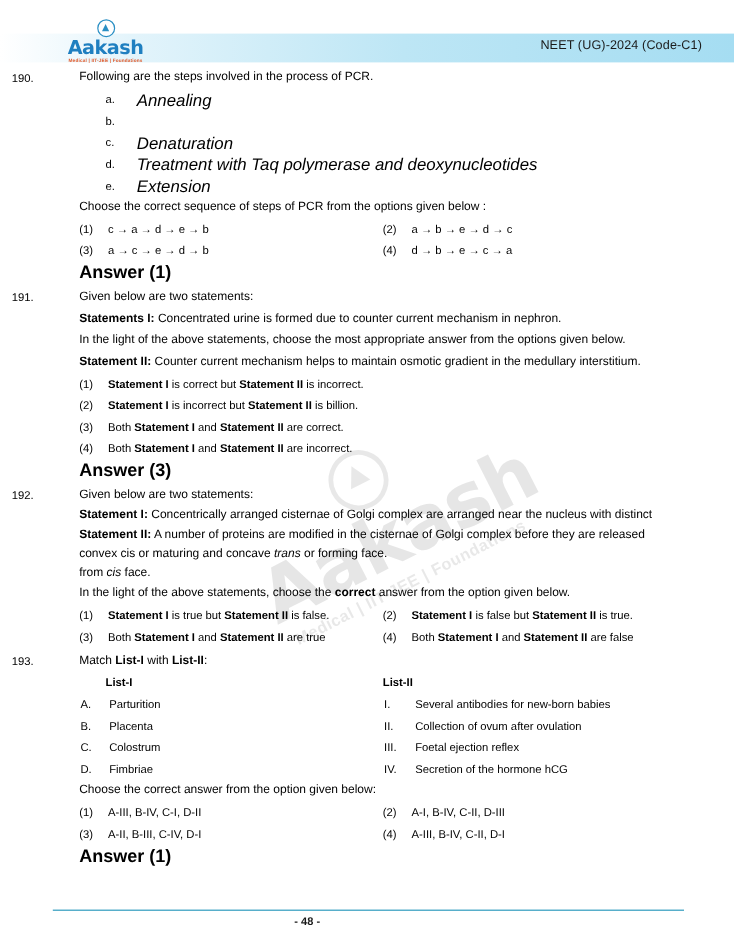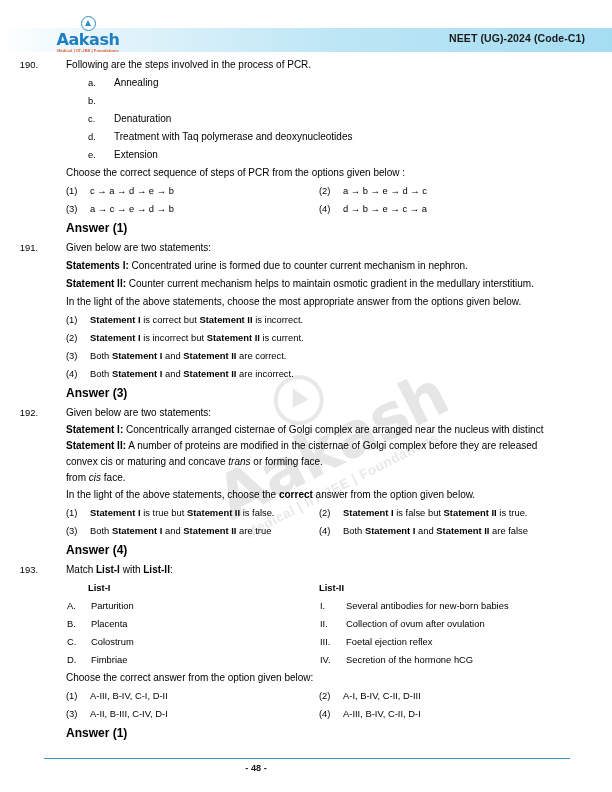--- a/index.html
+++ b/index.html
@@ -136,21 +136,21 @@
     color: #e05a2b;
     letter-spacing: 0.15px;
     margin-top: 0.5px;
     white-space: nowrap;
   }
   .header-title {
     position: absolute;
     right: 27px;
     top: 32px;
     font-size: 10.5px;
-    font-weight: bold;
+    font-weight: normal;
     color: #1a1a1a;
     letter-spacing: 0.1px;
     text-align: center;
   }
 
   
   .content {
     position: absolute;
     left: 0;
     top: 56px;
@@ -162,21 +162,21 @@
     margin-bottom: 2px;
   }
   .q-row {
     display: flex;
     align-items: flex-start;
     padding: 0 40px 0 0;
   }
   .q-num {
     width: 38px;
     min-width: 38px;
-    text-align: right;
+    text-align: center;
     font-size: 9.4px;
     line-height: 18px;
     padding-right: 0px;
   }
   .q-body {
     flex: 1;
     padding-left: 28px;
     font-size: 9.4px;
     line-height: 18px;
   }
@@ -195,22 +195,23 @@
     display: flex;
     padding-left: 22px;
   }
   .sub-key {
     width: 26px;
     min-width: 26px;
     font-size: 9.4px;
     line-height: 18px;
   }
   .sub-txt {
-    font-size: 10px;
-    line-height: 18px;
+    font-size: 14px;
+    line-height: 18px;
+    font-style: italic;
   }
 
   
   .opts {
     display: flex;
     flex-wrap: wrap;
     width: 100%;
   }
   .opt {
     display: flex;
@@ -223,21 +224,21 @@
     width: 100%;
   }
   .opt-key {
     width: 24px;
     min-width: 24px;
   }
   .opt-txt {
     flex: 1;
   }
   .answer {
-    font-size: 12px;
+    font-size: 15px;
     font-weight: bold;
     line-height: 18px;
     padding-top: 1px;
   }
 
   
   .lists {
     display: flex;
     width: 100%;
   }
@@ -375,32 +376,32 @@
     </div>
 
     <div class="q-block">
       <div class="q-row">
         <div class="q-num">191.</div>
         <div class="q-body">
           <div class="line">Given below are two statements:</div>
 
           <div class="line"><b>Statements I:</b><span> Concentrated urine is formed due to counter current mechanism in nephron.</span></div>
 
+          <div class="line">In the light of the above statements, choose the most appropriate answer from the options given below.</div>
+
           <div class="line"><b>Statement II:</b><span> Counter current mechanism helps to maintain osmotic gradient in the medullary interstitium.</span></div>
-
-          <div class="line">In the light of the above statements, choose the most appropriate answer from the options given below.</div>
 
           <div class="opts">
             <div class="opt full">
               <div class="opt-key">(1)</div>
               <div class="opt-txt"><b>Statement I</b><span> is correct but </span><b>Statement II</b><span> is incorrect.</span></div>
             </div>
             <div class="opt full">
               <div class="opt-key">(2)</div>
-              <div class="opt-txt"><b>Statement I</b><span> is incorrect but </span><b>Statement II</b><span> is current.</span></div>
+              <div class="opt-txt"><b>Statement I</b><span> is incorrect but </span><b>Statement II</b><span> is billion.</span></div>
             </div>
             <div class="opt full">
               <div class="opt-key">(3)</div>
               <div class="opt-txt"><span>Both </span><b>Statement I</b><span> and </span><b>Statement II</b><span> are correct.</span></div>
             </div>
             <div class="opt full">
               <div class="opt-key">(4)</div>
               <div class="opt-txt"><span>Both </span><b>Statement I</b><span> and </span><b>Statement II</b><span> are incorrect.</span></div>
             </div>
           </div>
@@ -436,21 +437,20 @@
             <div class="opt">
               <div class="opt-key">(3)</div>
               <div class="opt-txt"><span>Both </span><b>Statement I</b><span> and </span><b>Statement II</b><span> are true</span></div>
             </div>
             <div class="opt">
               <div class="opt-key">(4)</div>
               <div class="opt-txt"><span>Both </span><b>Statement I</b><span> and </span><b>Statement II</b><span> are false</span></div>
             </div>
           </div>
 
-          <div class="answer">Answer (4)</div>
         </div>
       </div>
     </div>
 
     <div class="q-block">
       <div class="q-row">
         <div class="q-num">193.</div>
         <div class="q-body">
           <div class="line"><span>Match </span><b>List-I</b><span> with </span><b>List-II</b><span>:</span></div>
 

